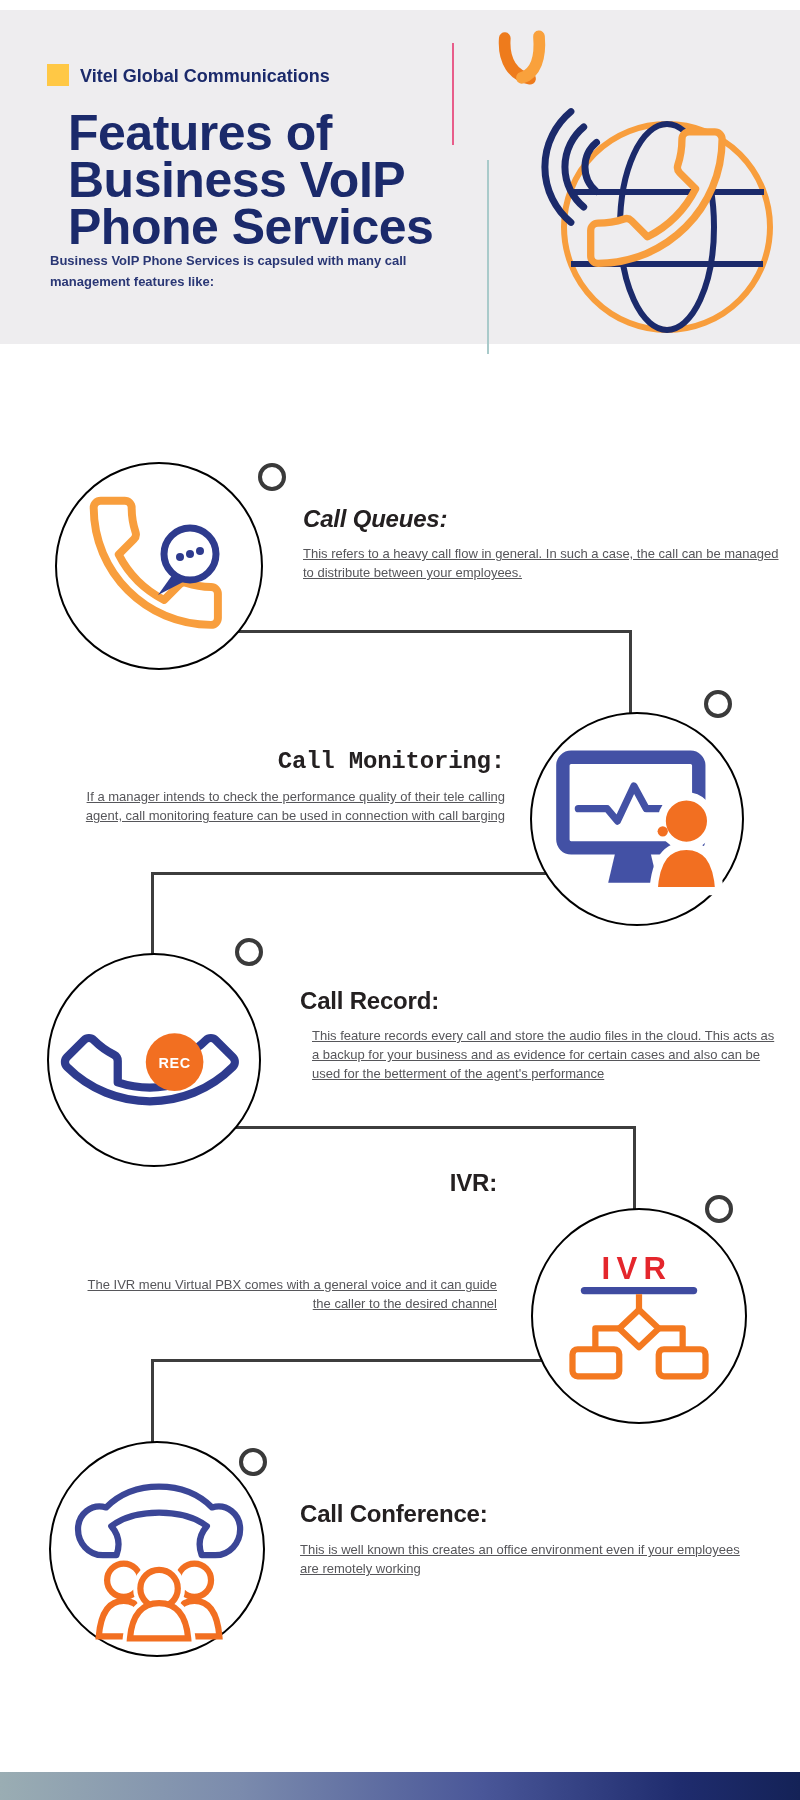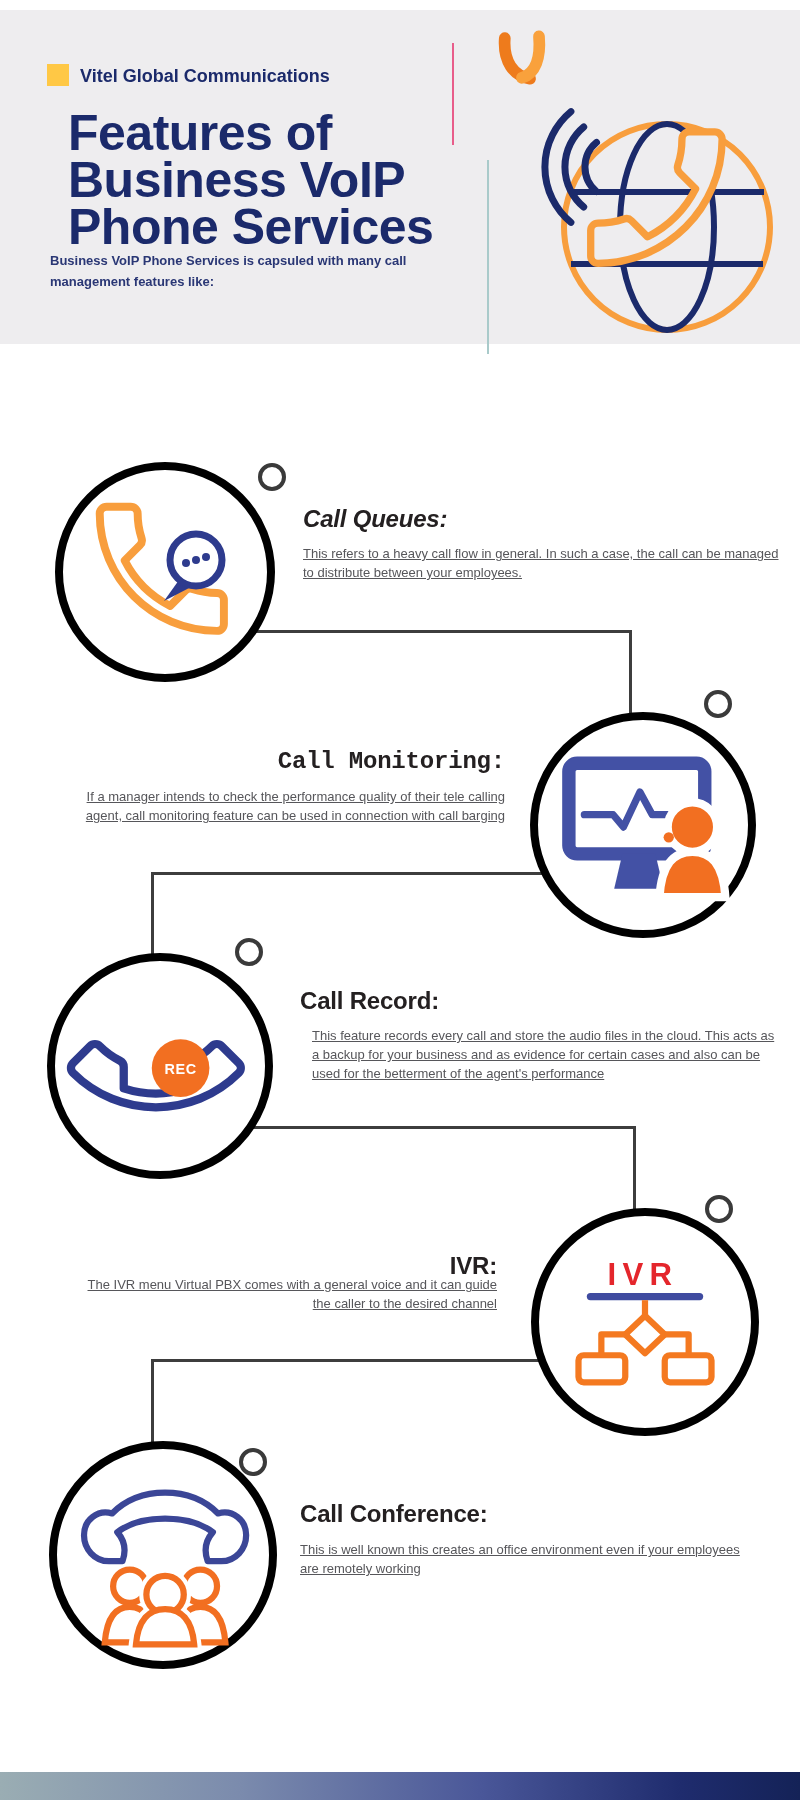--- a/index.html
+++ b/index.html
@@ -33,42 +33,42 @@
   #l4h{left:151px;top:1359px;width:391px;} #l4v{left:151px;top:1359px;height:84px;}
 
   .arrow{position:absolute;width:14px;height:12px;background:#3a3a3a;
          clip-path:polygon(0 0,100% 50%,15% 100%);}
   #a1{left:206px;top:634px;transform:rotate(140deg);}
   #a2{left:688px;top:882px;transform:rotate(60deg);}
   #a3{left:687px;top:1377px;transform:rotate(60deg);}
   #a4{left:210px;top:1612px;transform:rotate(110deg);}
 
   
-  .fcircle{position:absolute;border:8px solid #000000;border-radius:50%;background:#ffffff;}
+  .fcircle{position:absolute;border:2px solid #000000;border-radius:50%;background:#ffffff;}
   .fcircle svg{position:absolute;left:0;top:0;width:100%;height:100%;}
   #c1{left:55px;top:462px;width:204px;height:204px;}
   #c2{left:530px;top:712px;width:210px;height:210px;}
   #c3{left:47px;top:953px;width:210px;height:210px;}
   #c4{left:531px;top:1208px;width:212px;height:212px;}
   #c5{left:49px;top:1441px;width:212px;height:212px;}
 
   .ring{position:absolute;width:20px;height:20px;border:4px solid #3a3a3a;border-radius:50%;background:#fff;}
   #r1{left:258px;top:463px;} #r2{left:704px;top:690px;} #r3{left:235px;top:938px;}
   #r4{left:705px;top:1195px;} #r5{left:239px;top:1448px;}
 
   
   .fhead{position:absolute;font-size:24px;font-weight:bold;color:#242021;letter-spacing:-0.2px;margin:0;}
   .fdesc{position:absolute;font-size:13px;line-height:19px;color:#56565a;margin:0;text-decoration:underline;}
   #h1{left:303px;top:505px;font-style:italic;}
   #d1{left:303px;top:544px;width:478px;}
   #h2{left:45px;top:748px;width:460px;text-align:right;font-family:Liberation Mono, monospace;}
   #d2{left:47px;top:787px;width:458px;text-align:right;}
   #h3{left:300px;top:987px;}
   #d3{left:312px;top:1026px;width:472px;}
-  #h4{left:77px;top:1252px;width:420px;text-align:right;}
+  #h4{left:77px;top:1169px;width:420px;text-align:right;}
   #d4{left:77px;top:1275px;width:420px;text-align:right;}
   #h5{left:300px;top:1500px;text-align:right;}
   #d5{left:300px;top:1540px;width:462px;}
 
   
   #footer-bar{position:absolute;left:0;top:1772px;width:800px;height:28px;
     background:linear-gradient(90deg,#9aadb3 0%,#7b8bad 30%,#4a5799 60%,#1f2c6e 85%,#142257 100%);}
 </style>
 </head>
 <body>

